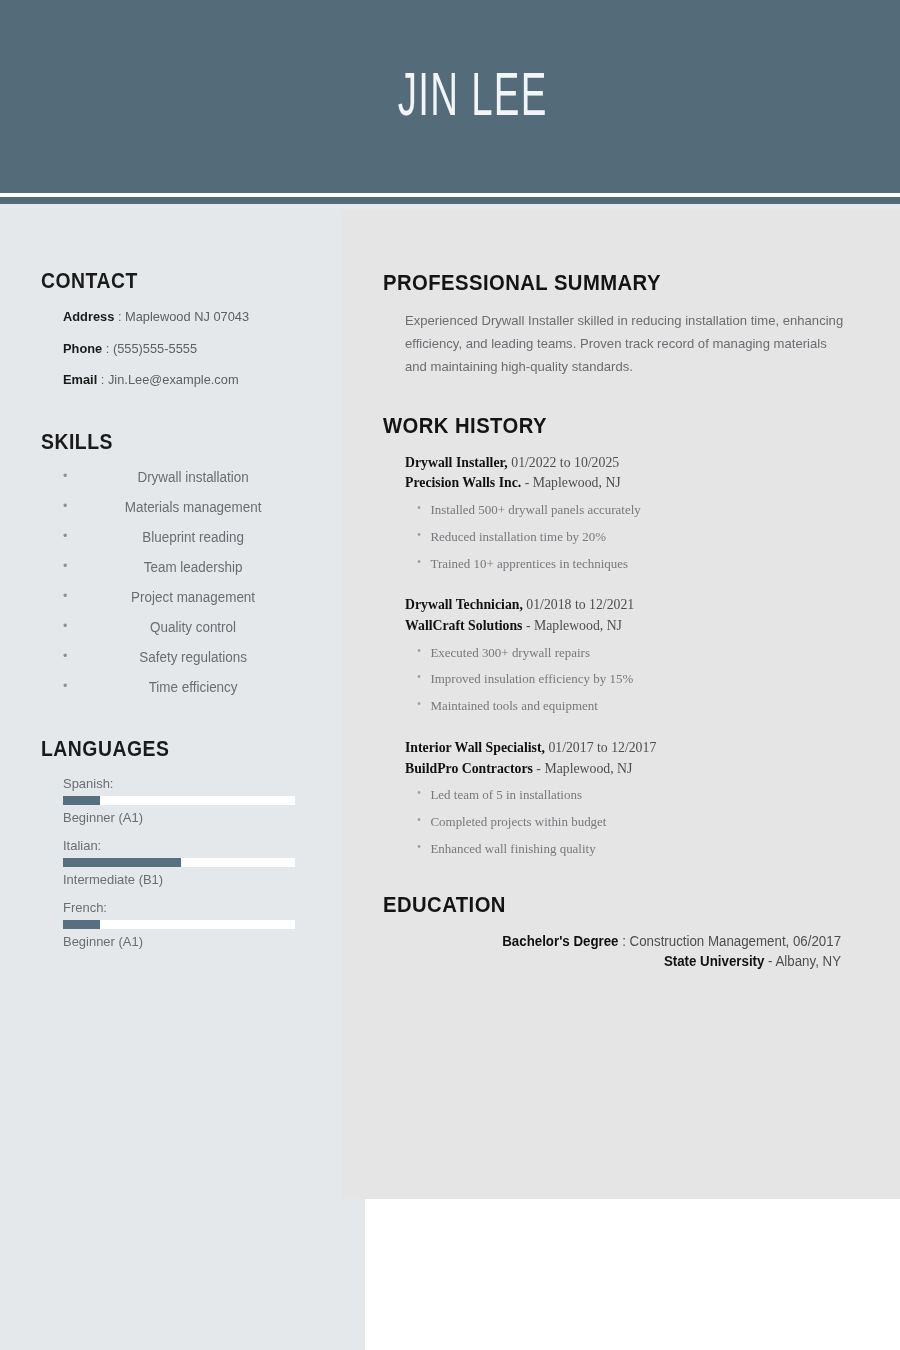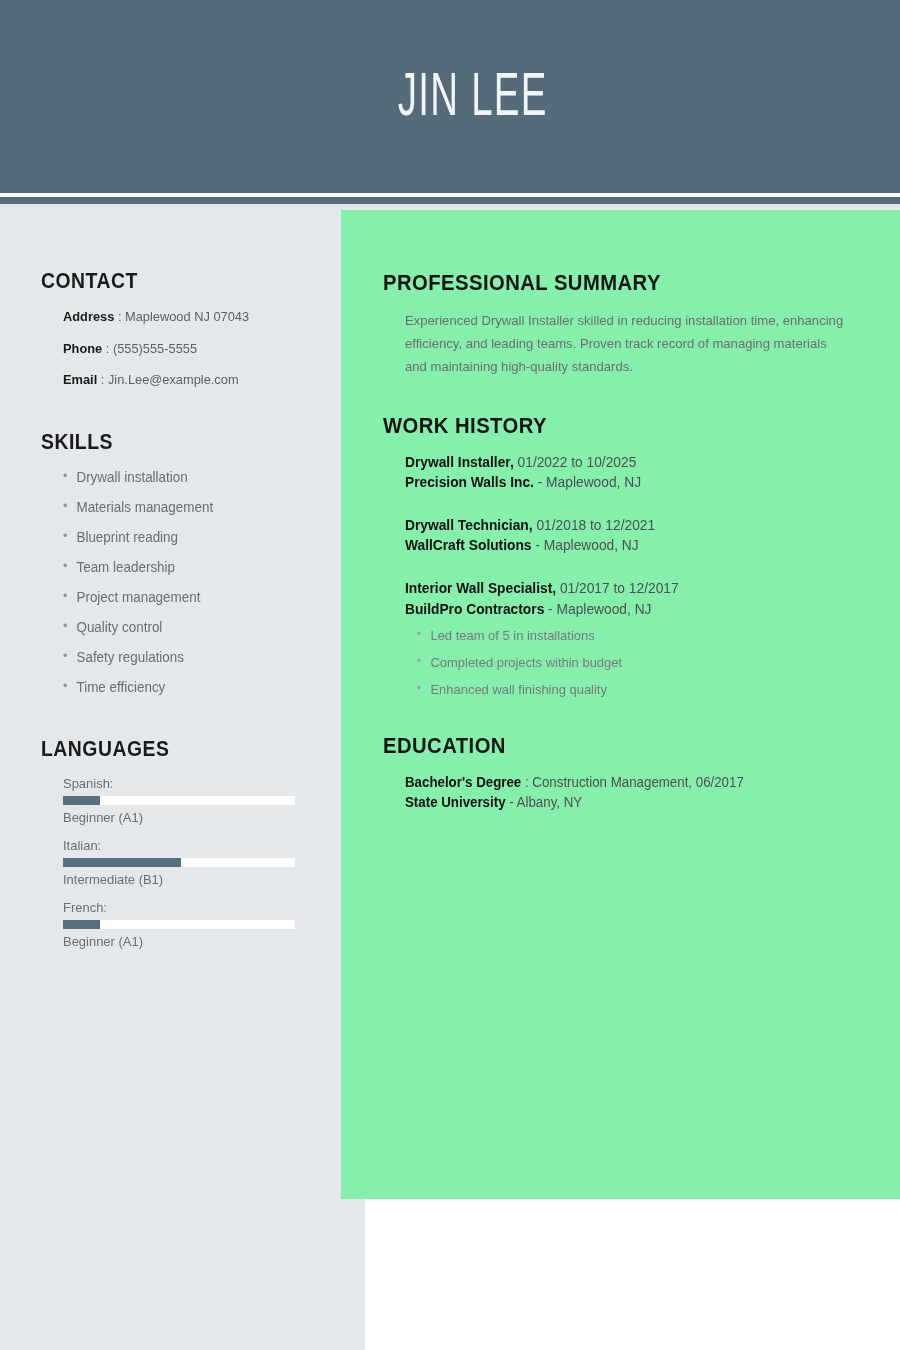--- a/index.html
+++ b/index.html
@@ -73,21 +73,21 @@
     position: absolute;
     top: 204px; left: 341px;
     width: 559px; height: 6px;
     background: #e4e8ea;
   }
   .main {
     position: absolute;
     top: 210px; left: 341px;
     width: 559px;
     height: 989px;
-    background: #86efac;
+    background: #e5e5e5;
   }
 
   
   .sb-inner { padding: 64px 45px 0 41px; }
   .sb-heading {
     font-size: 22px;
     font-weight: 700;
     color: #1a1a1a;
     letter-spacing: 0.6px;
     transform: scaleX(0.88);
@@ -106,20 +106,21 @@
     white-space: nowrap;
   }
   .contact-line b {
     color: #1a1a1a;
     font-weight: 700;
   }
   .skill-list {
     list-style: none;
     margin: 0;
     padding: 0 0 0 22px;
+    text-align: center;
   }
   .skill-list li {
     position: relative;
     font-size: 14px;
     color: #6a6d71;
     margin-bottom: 12.5px;
     padding-left: 14px;
     line-height: 1.25;
     transform: scaleX(0.96);
     transform-origin: left center;
@@ -176,21 +177,21 @@
   .summary {
     font-size: 13.5px;
     color: #6a6d71;
     line-height: 1.72;
     margin: 0 0 0 22px;
     max-width: 470px;
     transform: scaleX(0.97);
     transform-origin: left center;
   }
 
-  .job { margin: 0 0 22px 22px; }
+  .job { margin: 0 0 22px 22px; font-family: Liberation Serif, serif; }
   .job-line {
     font-size: 14.5px;
     color: #4c4f52;
     line-height: 1.42;
     transform: scaleX(0.95);
     transform-origin: left center;
     white-space: nowrap;
   }
   .job-line b { color: #111111; font-weight: 700; }
   .job-bullets {
@@ -234,21 +235,21 @@
     white-space: nowrap;
   }
   .cert-list li::before {
     content: "\2022";
     position: absolute;
     left: 0; top: -1px;
     color: #9a9da1;
     font-size: 12px;
   }
 
-  .edu { margin: 0 0 22px 22px; }
+  .edu { margin: 0 0 22px 22px; text-align: right; }
   .edu-line {
     font-size: 14px;
     color: #4c4f52;
     line-height: 1.45;
     transform: scaleX(0.95);
     transform-origin: left center;
     white-space: nowrap;
   }
   .edu-line b { color: #111111; font-weight: 700; }
 </style>
@@ -338,29 +339,39 @@
       <div class="mn-block">
         <div class="mn-heading">WORK HISTORY</div>
 
         <div class="job">
           <div class="job-line">
             <b>Drywall Installer,</b><span> 01/2022 to 10/2025</span>
           </div>
           <div class="job-line">
             <b>Precision Walls Inc.</b><span> - Maplewood, NJ</span>
           </div>
+          <ul class="job-bullets">
+            <li>Installed 500+ drywall panels accurately</li>
+            <li>Reduced installation time by 20%</li>
+            <li>Trained 10+ apprentices in techniques</li>
+          </ul>
         </div>
 
         <div class="job">
           <div class="job-line">
             <b>Drywall Technician,</b><span> 01/2018 to 12/2021</span>
           </div>
           <div class="job-line">
             <b>WallCraft Solutions</b><span> - Maplewood, NJ</span>
           </div>
+          <ul class="job-bullets">
+            <li>Executed 300+ drywall repairs</li>
+            <li>Improved insulation efficiency by 15%</li>
+            <li>Maintained tools and equipment</li>
+          </ul>
         </div>
 
         <div class="job">
           <div class="job-line">
             <b>Interior Wall Specialist,</b><span> 01/2017 to 12/2017</span>
           </div>
           <div class="job-line">
             <b>BuildPro Contractors</b><span> - Maplewood, NJ</span>
           </div>
           <ul class="job-bullets">

